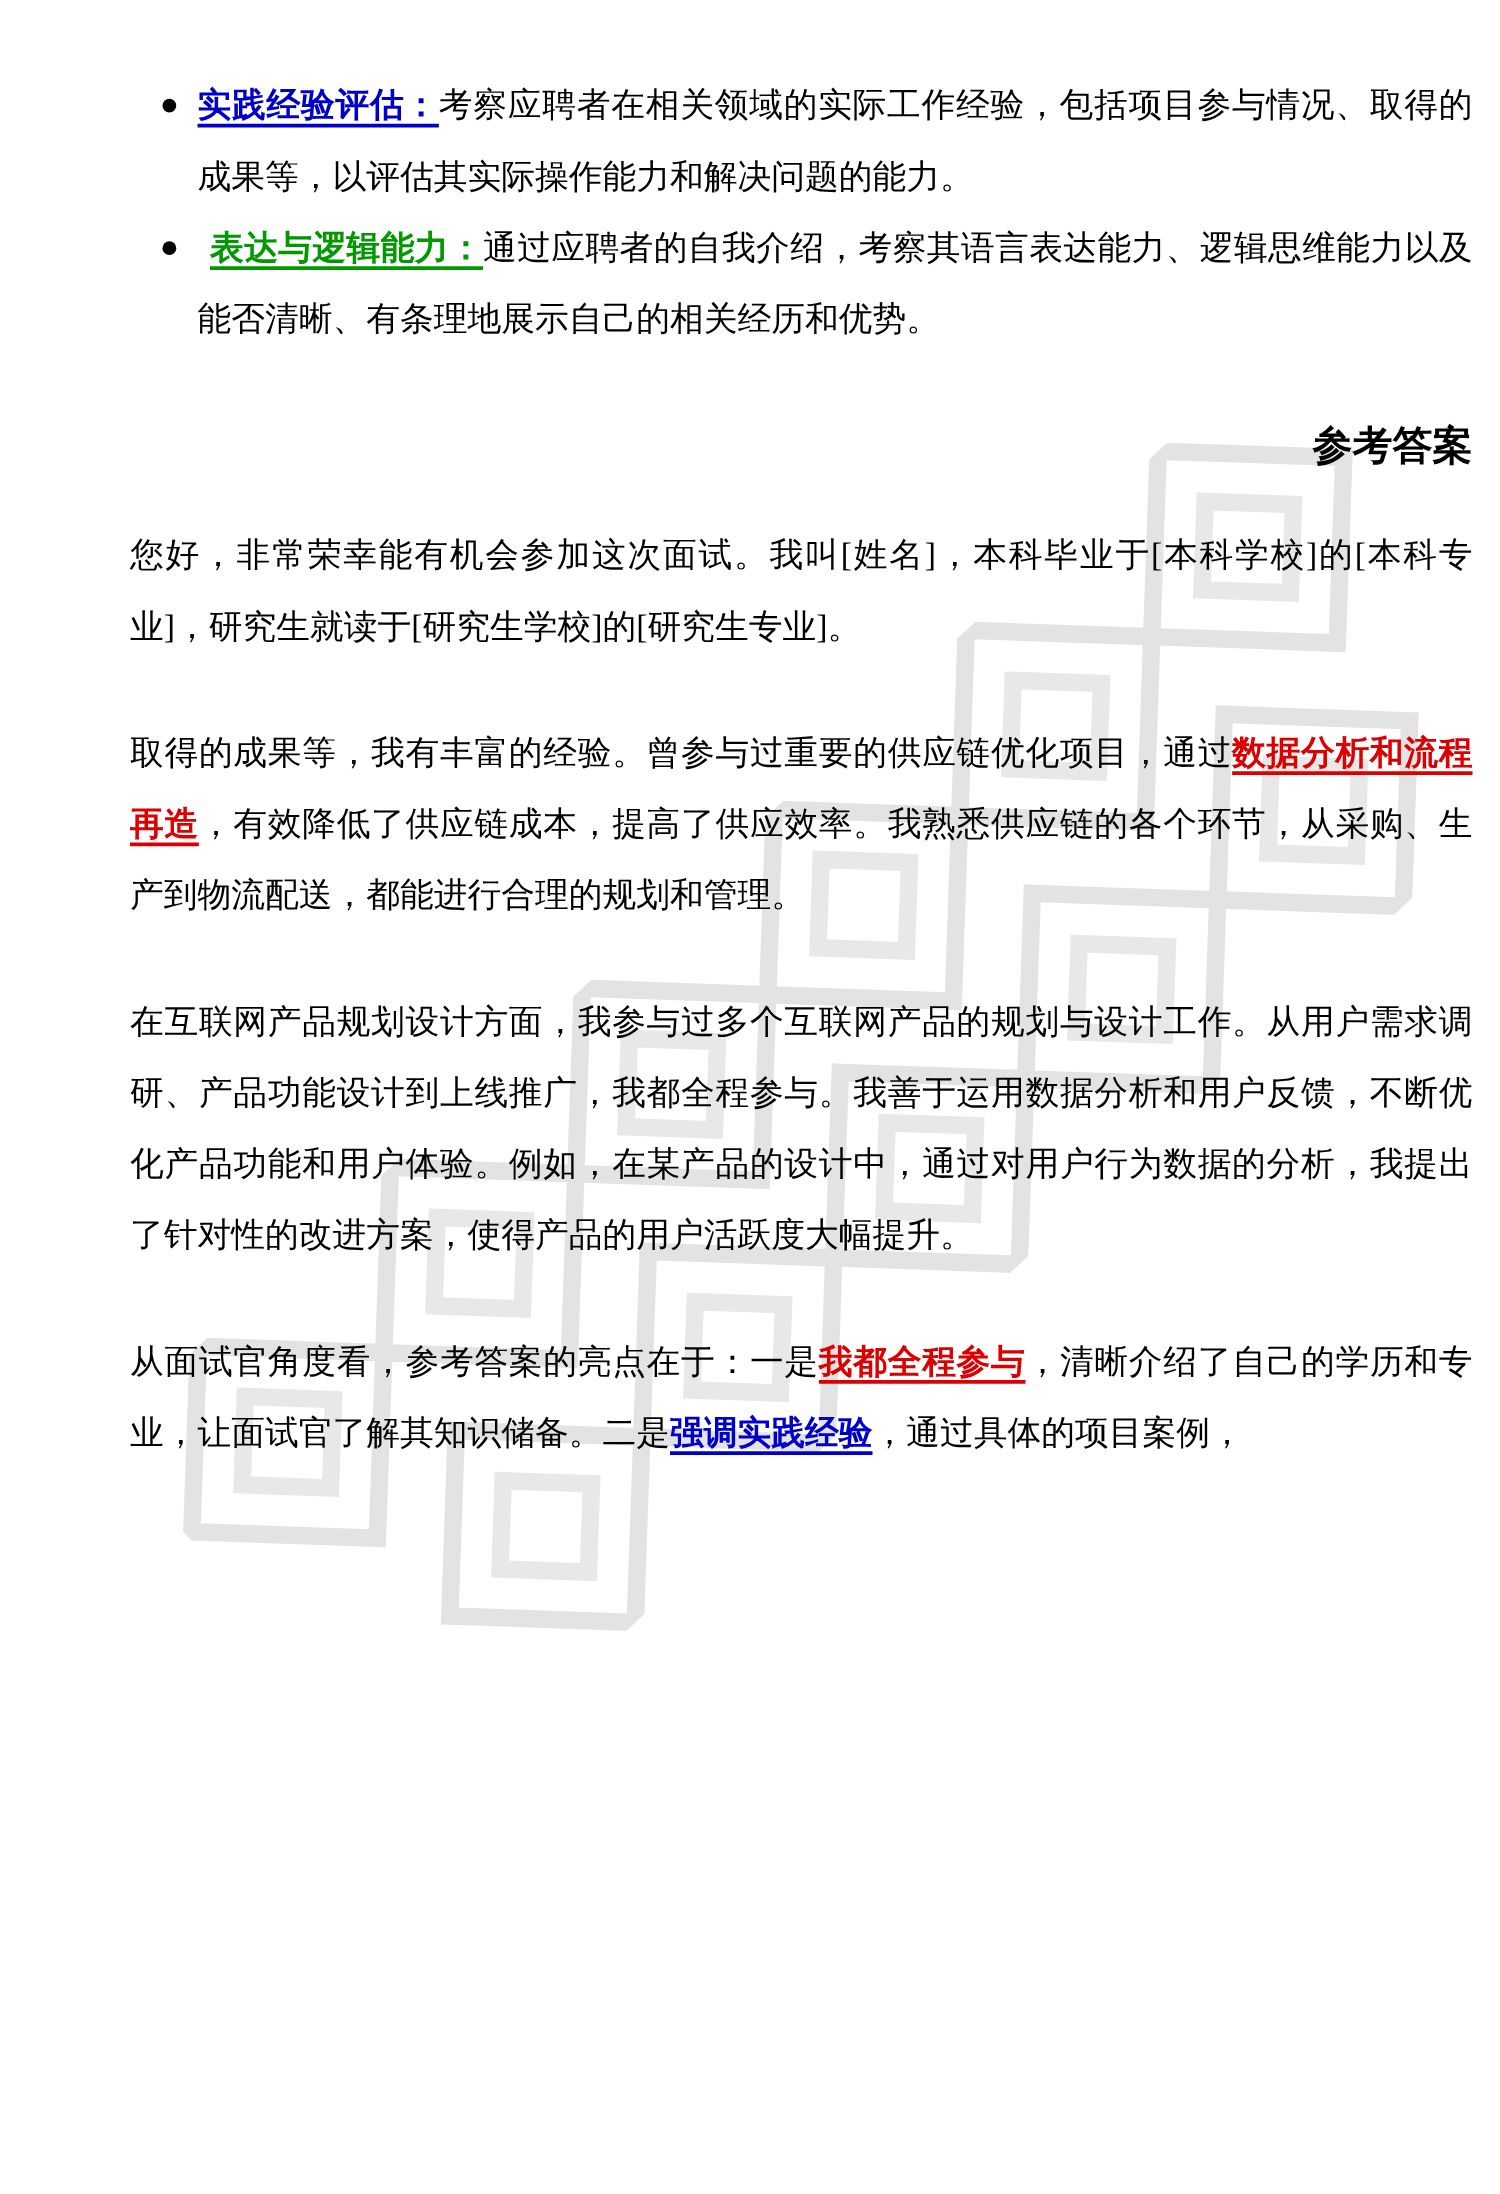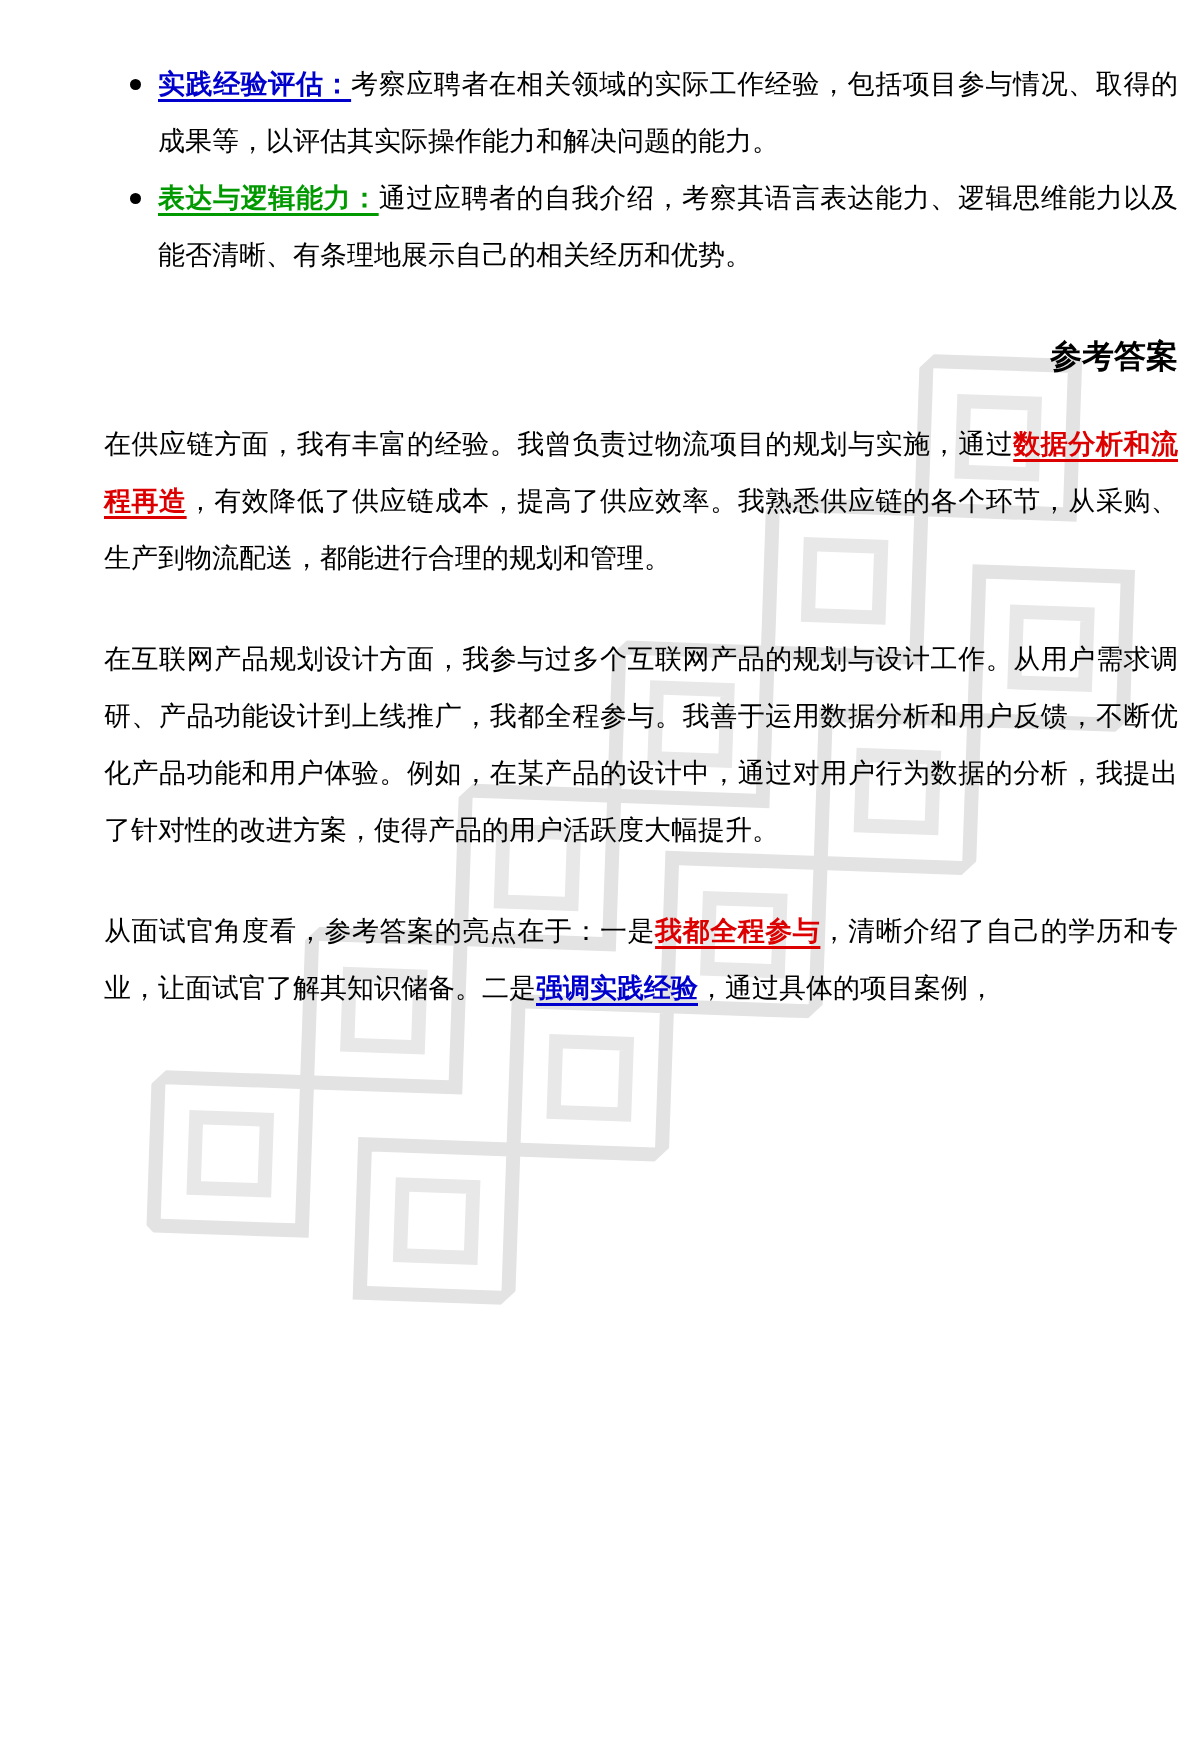--- a/index.html
+++ b/index.html
@@ -35,21 +35,21 @@
   }
   p.para{margin:0 0 44px 0;}
   .seg-red,.seg-blue,.seg-green{
     font-weight:700;
     text-decoration:underline;
     text-decoration-thickness:2.5px;
     text-underline-offset:6px;
   }
   .seg-red{color:#dd0000;}
   .seg-blue{color:#0000cc;}
-  .seg-green{color:#009900;}
+  .seg-green{color:#009900;margin-left:10px;}
   .footer{
     position:absolute;left:0;right:0;top:1686px;
     text-align:center;font-size:23px;line-height:34px;color:#000;
     z-index:1;
   }
 </style>
 </head>
 <body>
 
 <div class="page">
@@ -93,21 +93,22 @@
         <span><span class="seg-blue">实践经验评估：</span><span>考察应聘者在相关领域的实际工作经验，包括项目参与情况、取得的成果等，以评估其实际操作能力和解决问题的能力。</span></span>
       </li>
       <li>
         <span class="dot"></span>
         <span><span class="seg-green">表达与逻辑能力：</span><span>通过应聘者的自我介绍，考察其语言表达能力、逻辑思维能力以及能否清晰、有条理地展示自己的相关经历和优势。</span></span>
       </li>
     </ul>
 
     <h2 class="sec-heading">参考答案</h2>
 
-    <p class="para"><span>在供应链方面，我有丰富的经验。我曾负责过物流项目的规划与实施，通过</span><span class="seg-red">数据分析和流程再造</span><span>，有效降低了供应链成本，提高了供应效率。我熟悉供应链的各个环节，从采购、生产到物流配送，都能进行合理的规划和管理。</span></p>
+    <p class="para"><span>您好，非常荣幸能有机会参加这次面试。我叫[姓名]，本科毕业于[本科学校]的[本科专业]，研究生就读于[研究生学校]的[研究生专业]。</span></p>
+    <p class="para"><span>取得的成果等，我有丰富的经验。曾参与过重要的供应链优化项目，通过</span><span class="seg-red">数据分析和流程再造</span><span>，有效降低了供应链成本，提高了供应效率。我熟悉供应链的各个环节，从采购、生产到物流配送，都能进行合理的规划和管理。</span></p>
     <p class="para"><span>在互联网产品规划设计方面，我参与过多个互联网产品的规划与设计工作。从用户需求调研、产品功能设计到上线推广，我都全程参与。我善于运用数据分析和用户反馈，不断优化产品功能和用户体验。例如，在某产品的设计中，通过对用户行为数据的分析，我提出了针对性的改进方案，使得产品的用户活跃度大幅提升。</span></p>
 
 
     <p class="para"><span>从面试官角度看，参考答案的亮点在于：一是</span><span class="seg-red">我都全程参与</span><span>，清晰介绍了自己的学历和专业，让面试官了解其知识储备。二是</span><span class="seg-blue">强调实践经验</span><span>，通过具体的项目案例，</span></p>
 
   </div>
 
   <div class="footer">
     <span>第7页，共103页</span>
   </div>

